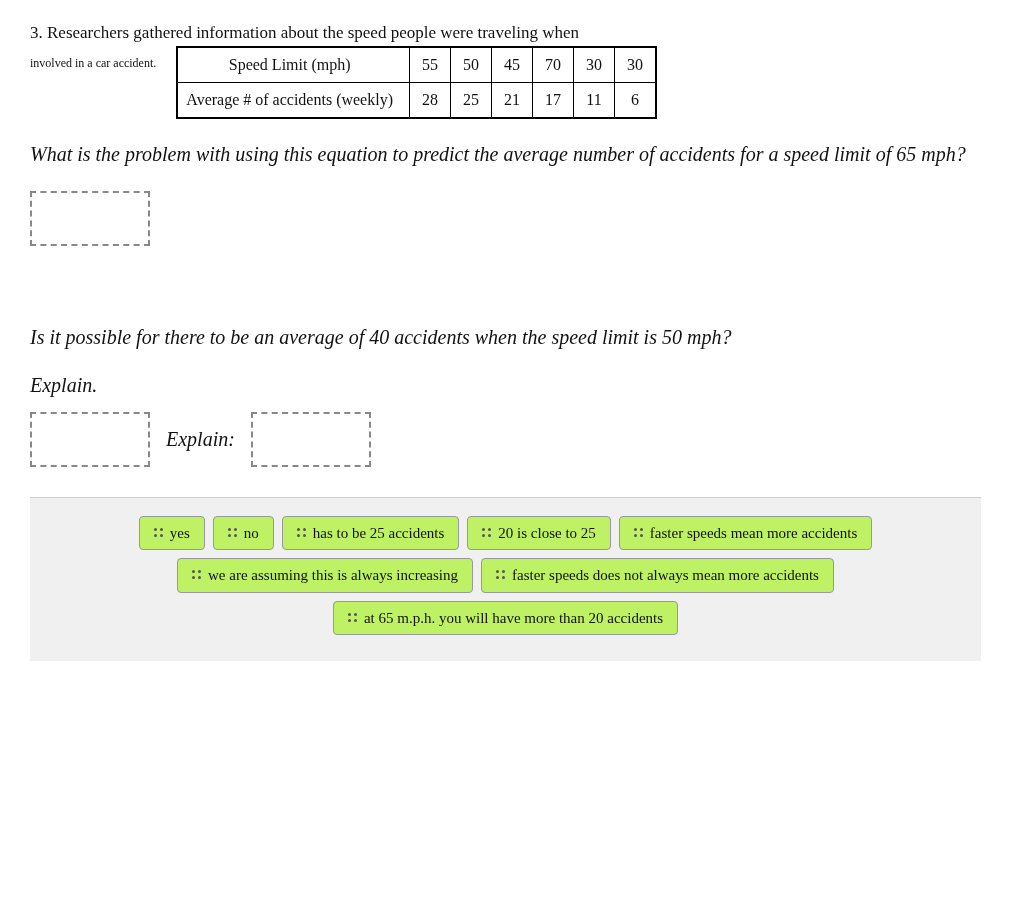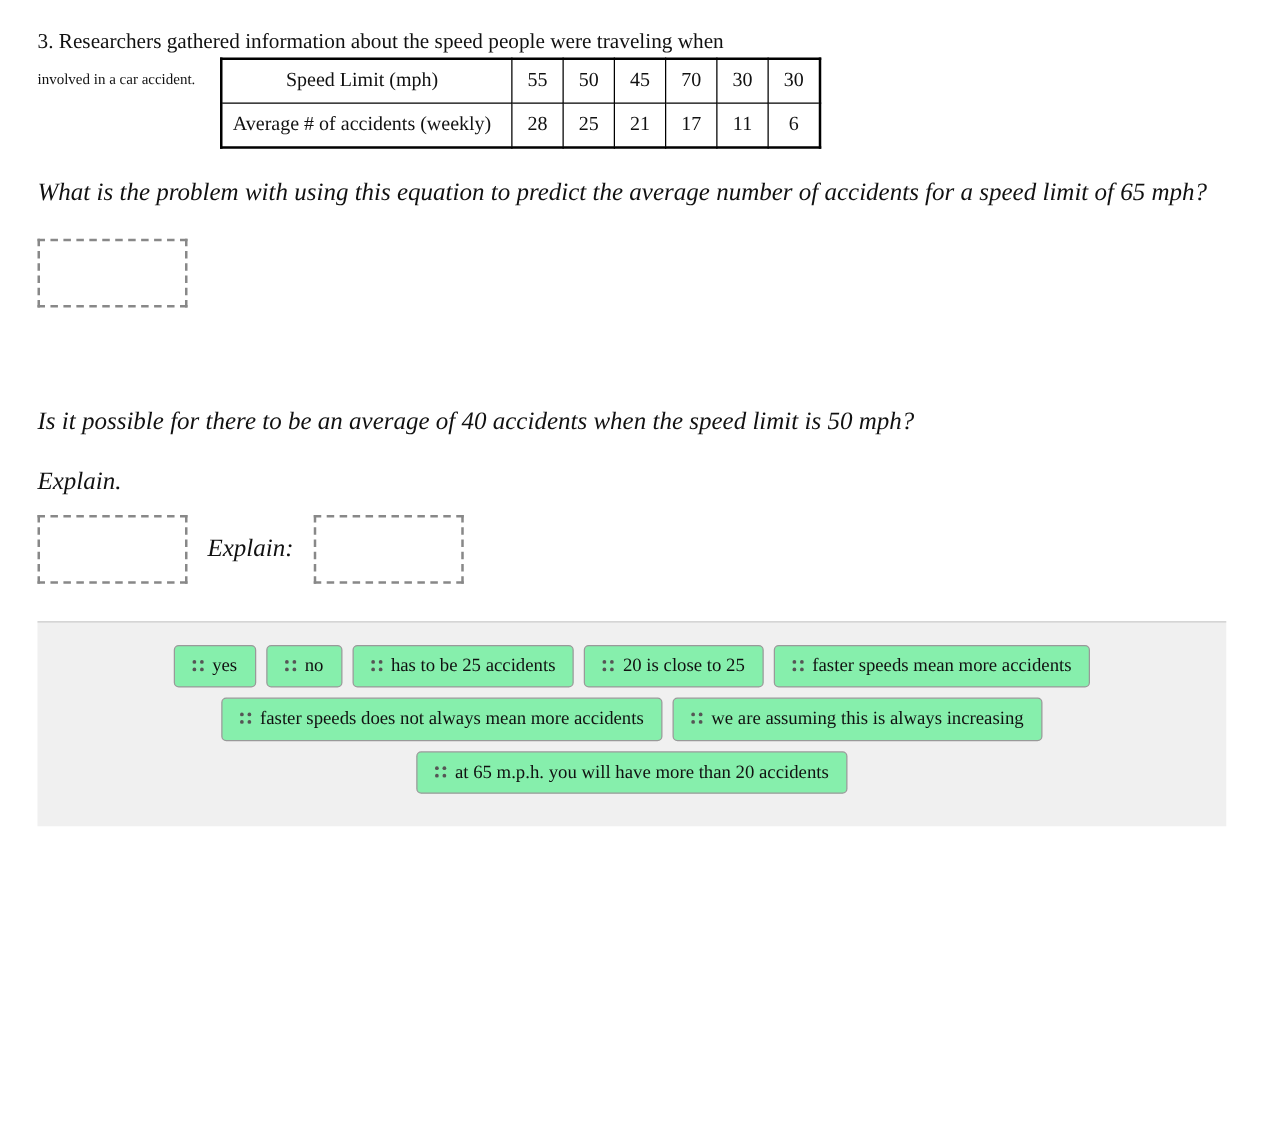--- a/index.html
+++ b/index.html
@@ -93,21 +93,21 @@
     .chips-row {
       display: flex;
       flex-wrap: wrap;
       gap: 8px;
       margin-bottom: 8px;
       align-items: center;
       justify-content: center;
     }
 
     .chip {
-      background: #86efac;
+      background: #bef264;
       border: 1px solid #999;
       border-radius: 4px;
       padding: 5px 14px;
       font-size: 15px;
       display: flex;
       align-items: center;
       gap: 6px;
       cursor: grab;
       white-space: nowrap;
     }
@@ -247,31 +247,31 @@
   </div>
 
   <div class="chips-row">
     <div class="chip">
       <span class="chip-dots">
         <span></span>
           <span></span>
           <span></span>
           <span></span>
       </span>
+      <span>we are assuming this is always increasing</span>
+    </div>
+    <div class="chip">
+      <span class="chip-dots">
+        <span></span>
+          <span></span>
+          <span></span>
+          <span></span>
+      </span>
       <span>faster speeds does not always mean more accidents</span>
     </div>
-    <div class="chip">
-      <span class="chip-dots">
-        <span></span>
-          <span></span>
-          <span></span>
-          <span></span>
-      </span>
-      <span>we are assuming this is always increasing</span>
-    </div>
   </div>
 
   <div class="chips-row">
     <div class="chip">
       <span class="chip-dots">
         <span></span>
           <span></span>
           <span></span>
           <span></span>
       </span>

